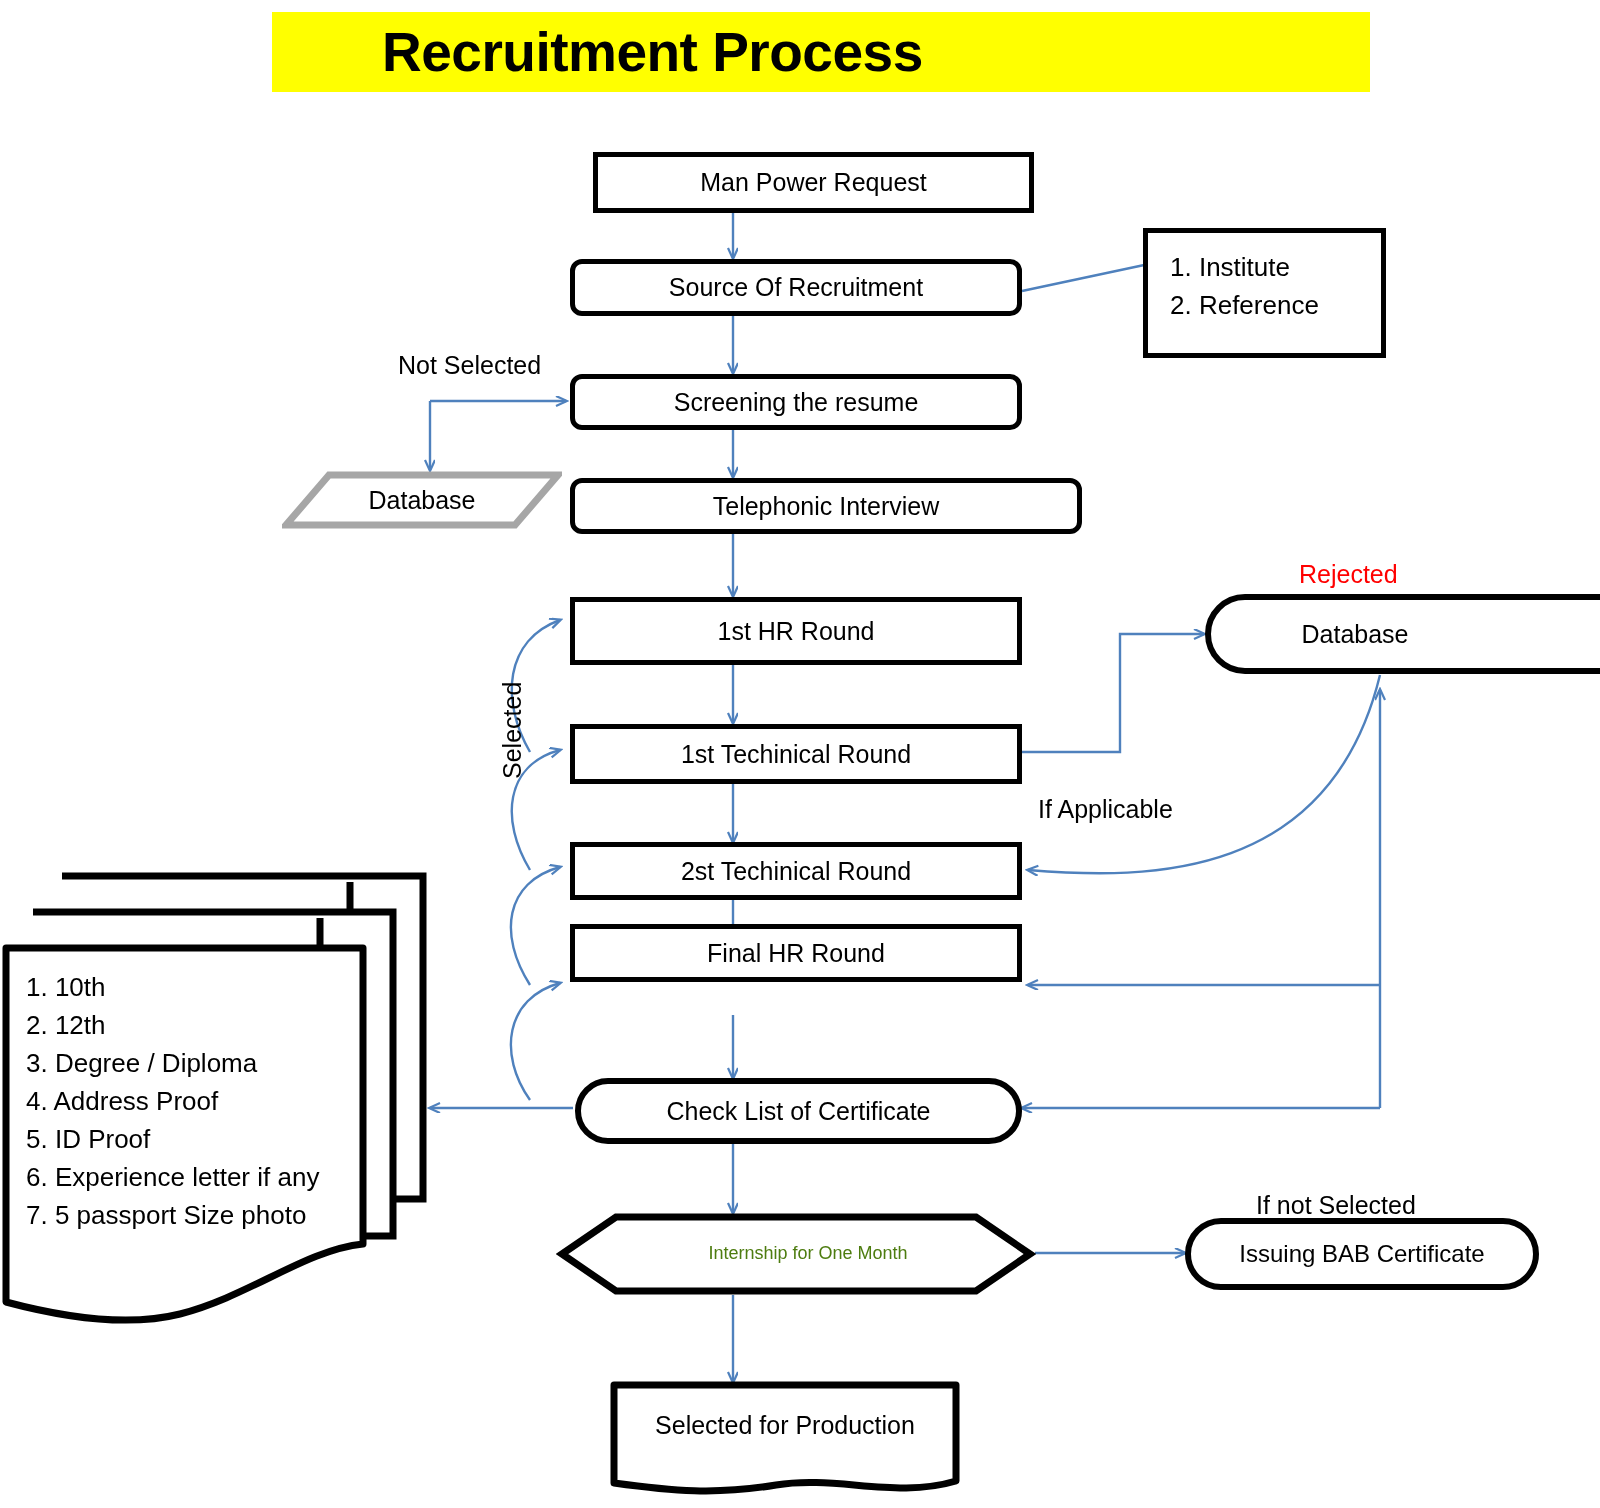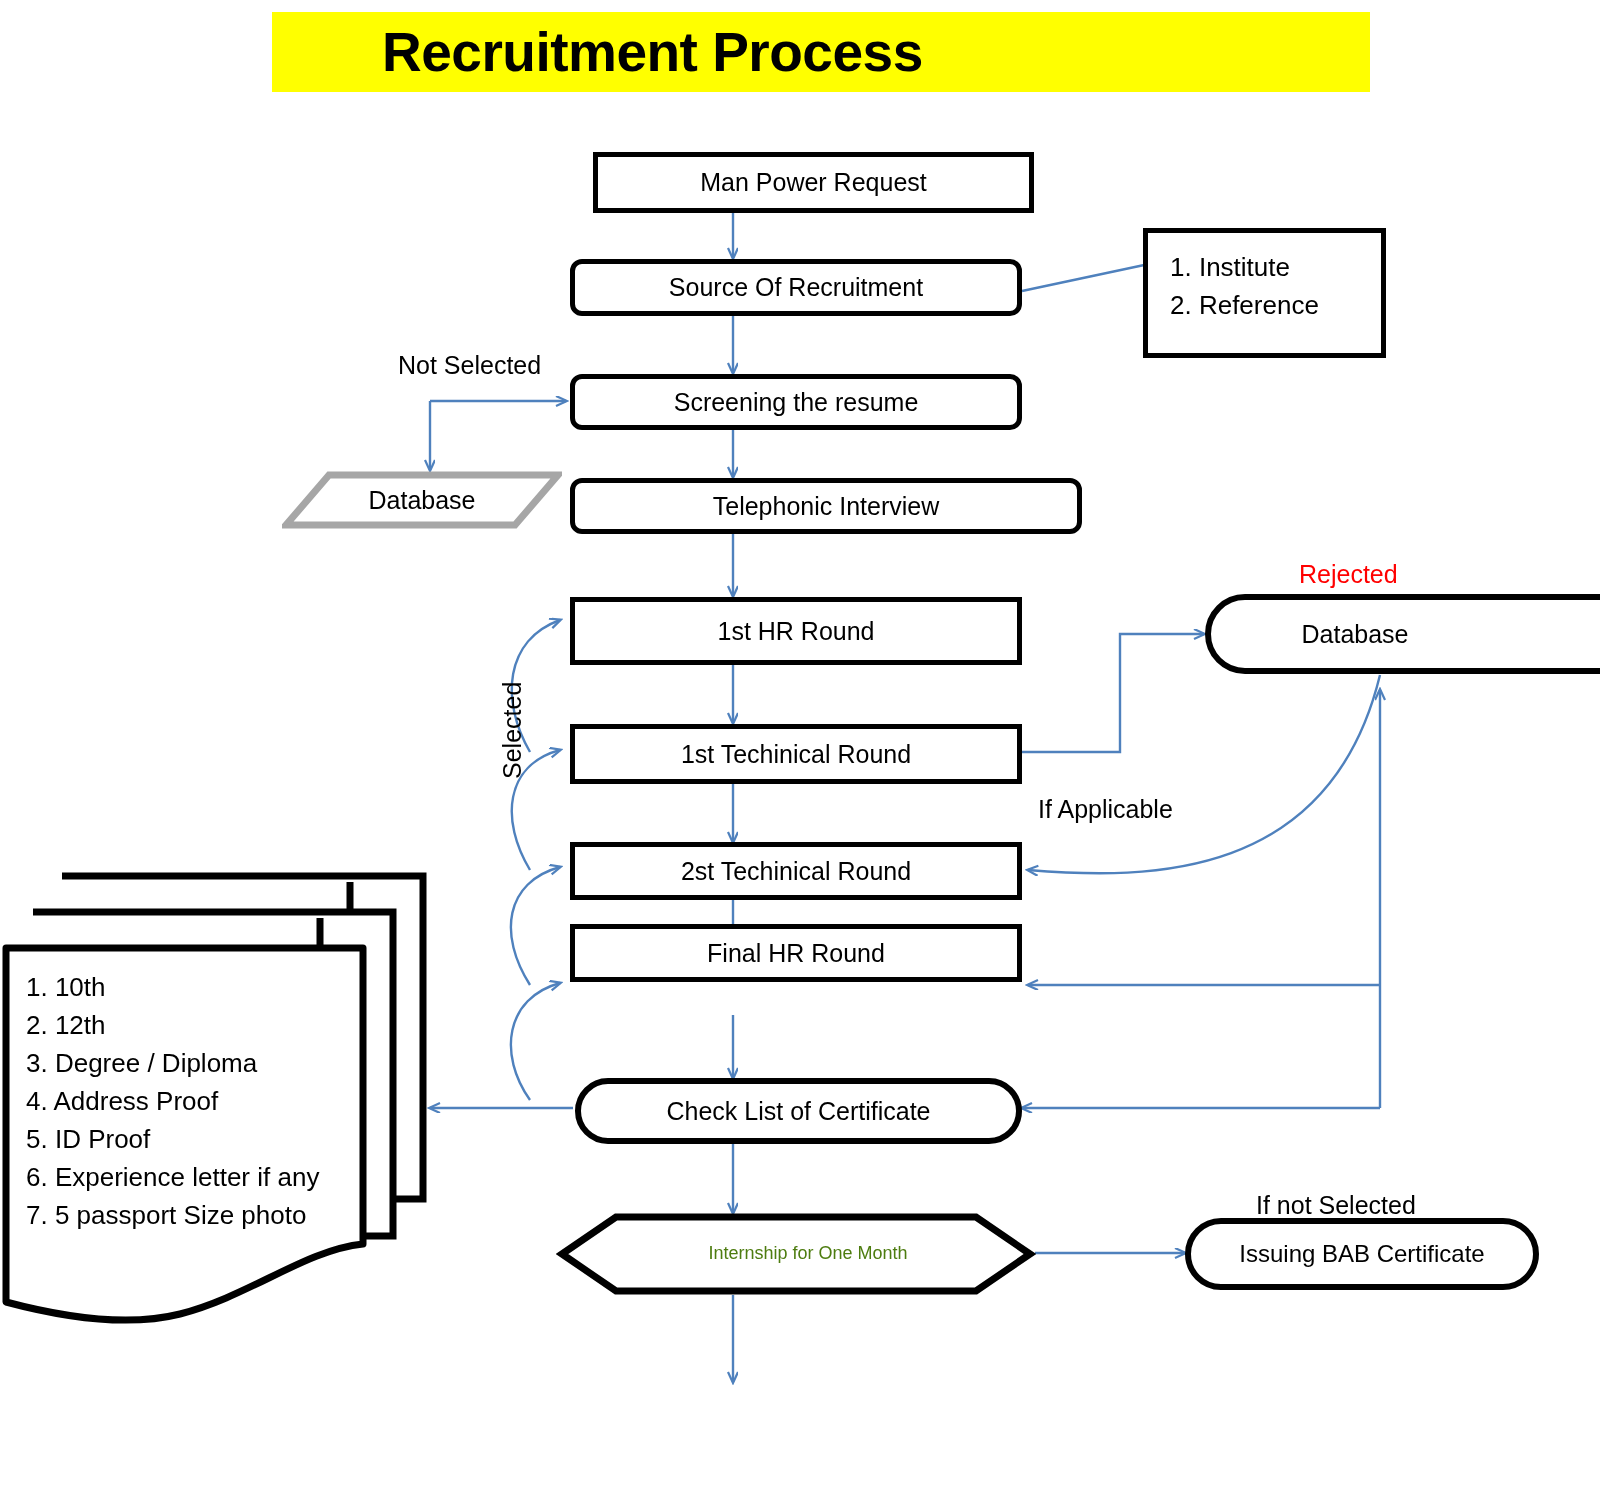--- a/index.html
+++ b/index.html
@@ -224,20 +224,26 @@
     <span>Check List  of Certificate</span>
   </div>
 
   <div class="hex-wrap" style="left:556px; top:1212px; width:480px; height:84px;">
     <svg width="480" height="84" viewBox="0 0 480 84" xmlns="http://www.w3.org/2000/svg">
       <polygon points="6,42 60,5 420,5 474,42 420,79 60,79" fill="#ffffff" stroke="#000000" stroke-width="7" stroke-linejoin="miter"></polygon>
     </svg>
     <div class="hex-label">Internship for One Month</div>
   </div>
 
+  <div class="doc-wrap" style="left:610px; top:1381px; width:350px; height:118px;">
+    <svg width="350" height="118" viewBox="0 0 350 118" xmlns="http://www.w3.org/2000/svg">
+      <path d="M4,4 L346,4 L346,100 C286,118 226,94 166,104 C106,114 62,110 4,102 Z" fill="#ffffff" stroke="#000000" stroke-width="7" stroke-linejoin="round"></path>
+    </svg>
+    <div class="doc-text" style="left:0; top:30px; width:350px; text-align:center; font-size:25px;">Selected for Production</div>
+  </div>
 
   <div class="node listbox" style="left:1143px; top:195px; width:243px; height:130px;">
     <div>1. Institute</div>
     <div>2. Reference</div>
   </div>
 
   <div class="flabel red" style="left:1299px; top:560px;">Rejected</div>
 
   <div class="node pill" style="left:1205px; top:594px; width:440px; height:80px;">
     <span style="margin-right:140px;">Database</span>

